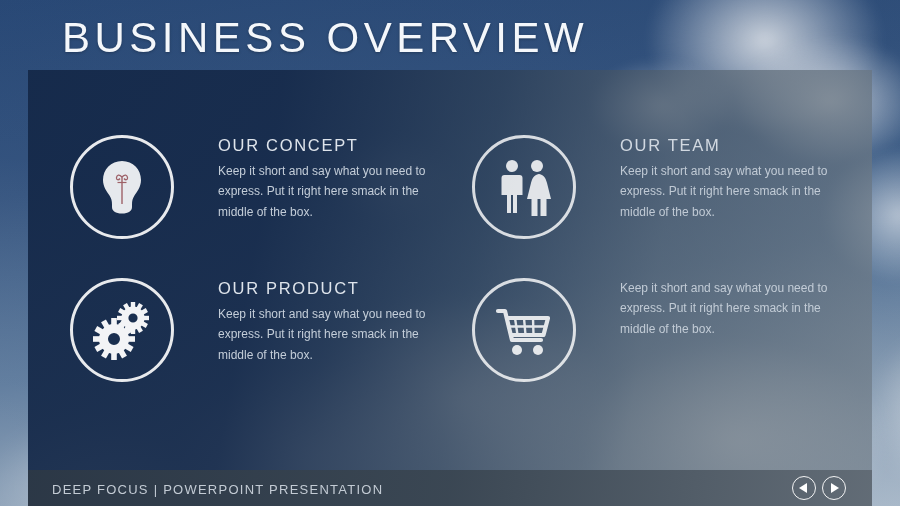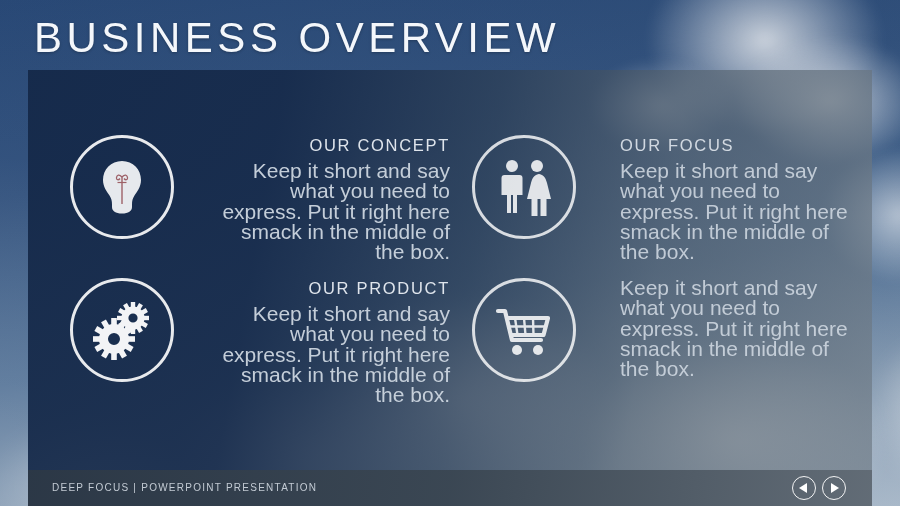--- a/index.html
+++ b/index.html
@@ -25,40 +25,40 @@
     inset: 0;
     background:
       linear-gradient(170deg, #2a4a78 0%, #35547f 30%, #4a6a90 58%, #7d93ab 80%, #9fb0c2 100%);
   }
   .cloud {
     position: absolute;
     border-radius: 50%;
     background: radial-gradient(closest-side, rgba(255,255,255,0.92), rgba(255,255,255,0.0) 72%);
     filter: blur(4px);
   }
-  .c1 { left: 600px; top: -90px; width: 330px; height: 260px; opacity: .95; text-align: right; }
+  .c1 { left: 600px; top: -90px; width: 330px; height: 260px; opacity: .95; }
   .c2 { left: 700px; top: 10px;  width: 260px; height: 180px; opacity: .85; }
   .c3 { left: 560px; top: 40px;  width: 200px; height: 130px; opacity: .55; }
   .c4 { left: 790px; top: 120px; width: 220px; height: 190px; opacity: .65; }
   .c5 { left: 250px; top: 250px; width: 420px; height: 300px; opacity: .75; filter: blur(8px); }
   .c6 { left: 120px; top: 330px; width: 380px; height: 250px; opacity: .60; filter: blur(9px); }
   .c7 { left: 520px; top: 300px; width: 430px; height: 280px; opacity: .80; filter: blur(7px); }
   .c8 { left: -60px; top: 390px; width: 300px; height: 200px; opacity: .45; filter: blur(10px); }
   .c9 { left: 300px; top: 120px; width: 180px; height: 120px; opacity: .20; filter: blur(9px); }
   .c10 { left: 840px; top: 300px; width: 200px; height: 220px; opacity: .55; filter: blur(8px); }
   .sky-haze {
     position: absolute;
     inset: 0;
     background: linear-gradient(185deg, rgba(30,60,100,0.18) 0%, rgba(255,255,255,0.0) 40%, rgba(200,212,224,0.30) 100%);
   }
 
   
   .slide-title {
     position: absolute;
-    left: 34px;
+    left: 62px;
     top: 12px;
     font-size: 42px;
     font-weight: 300;
     letter-spacing: 4.5px;
     color: #f4f7fb;
     line-height: 52px;
     white-space: nowrap;
     text-shadow: 0 1px 3px rgba(0,0,0,0.25);
   }
 
@@ -121,42 +121,42 @@
   .cell-heading {
     font-size: 16.5px;
     font-weight: 400;
     letter-spacing: 1.7px;
     color: #e9eef4;
     margin: 0 0 6px 0;
     line-height: 20px;
     white-space: nowrap;
   }
   .cell-body {
-    font-size: 21px;
+    font-size: 12px;
     font-weight: 300;
     color: #cdd6e0;
     line-height: 20.3px;
     margin: 0;
   }
   .cell.c2 .cell-body { color: #d4dce5; }
 
   
   .footer {
     position: absolute;
     left: 0;
     bottom: 0;
     width: 844px;
     height: 36px;
     background: linear-gradient(100deg, rgba(44,56,70,0.96) 0%, rgba(58,70,82,0.95) 50%, rgba(96,106,116,0.94) 100%);
   }
   .footer-text {
     position: absolute;
     left: 24px;
     top: 12px;
-    font-size: 10px;
+    font-size: 13px;
     letter-spacing: 1.25px;
     color: #c3cbd4;
     white-space: nowrap;
   }
   .nav {
     position: absolute;
     right: 26px;
     top: 6px;
     display: flex;
     gap: 6px;
@@ -226,21 +226,21 @@
           <svg width="62" height="58" viewBox="0 0 62 58">
 
             <circle cx="19" cy="8" r="6" fill="#ffffff"></circle>
             <path d="M11.5 17 h15 a3 3 0 0 1 3 3 v17 h-5.5 v18 h-4 v-18 h-2 v18 h-4 v-18 h-5.5 v-17 a3 3 0 0 1 3 -3 z" fill="#ffffff"></path>
 
             <circle cx="44" cy="8" r="6" fill="#ffffff"></circle>
             <path d="M44 16 c6 0 8.5 3 10 9 l4 16 h-6.5 l2 -12 v30 h-6 v-18 h-3 v18 h-6 v-30 l2 12 h-6.5 l4 -16 c1.5 -6 4 -9 10 -9 z" fill="#ffffff"></path>
           </svg>
         </div>
         <div class="cell-text">
-          <p class="cell-heading">OUR FOCUS</p>
+          <p class="cell-heading">OUR TEAM</p>
           <p class="cell-body">Keep it short and say what you need to express. Put it right here smack in the middle of the box.</p>
         </div>
       </div>
 
       <div class="cell r2 c1">
         <div class="icon-circle">
           <svg width="64" height="60" viewBox="0 0 64 60">
             <g fill="#ffffff">
 
               <g transform="translate(43,18)">

